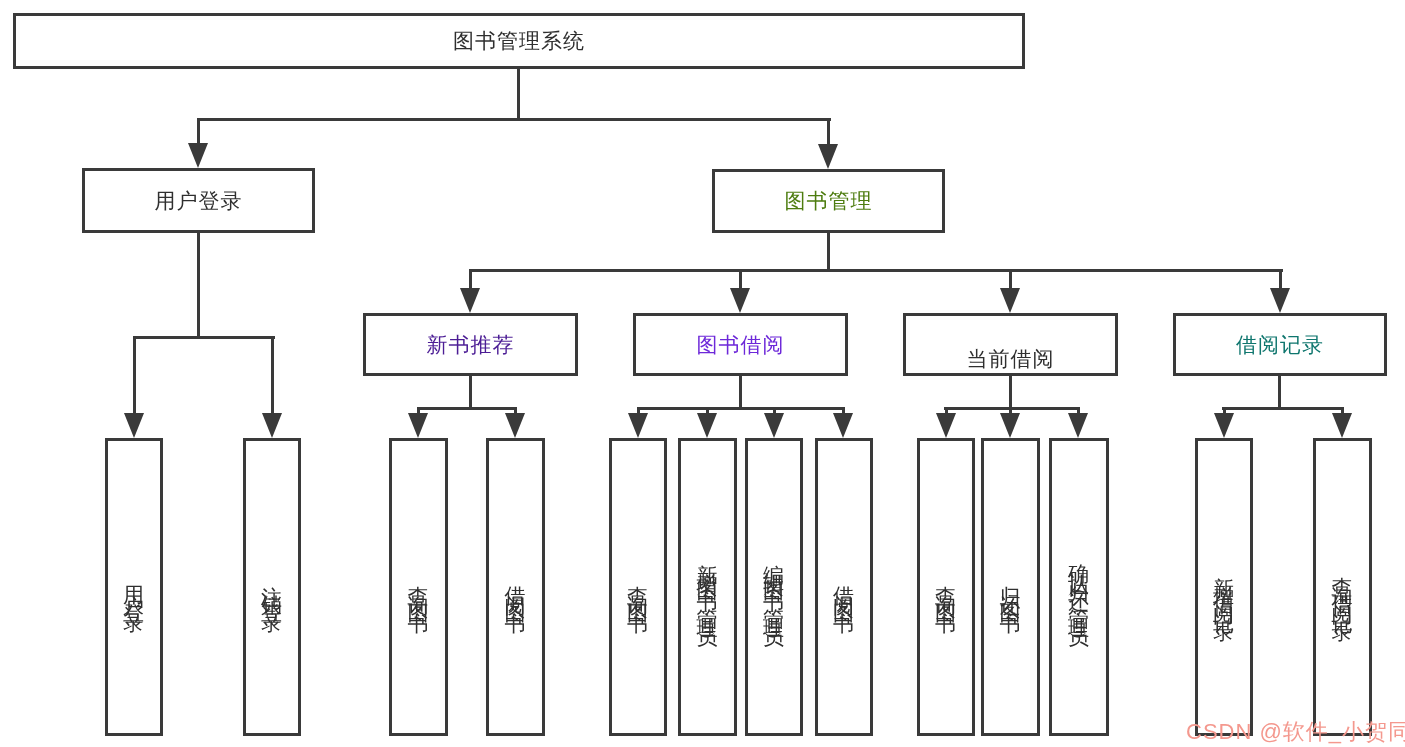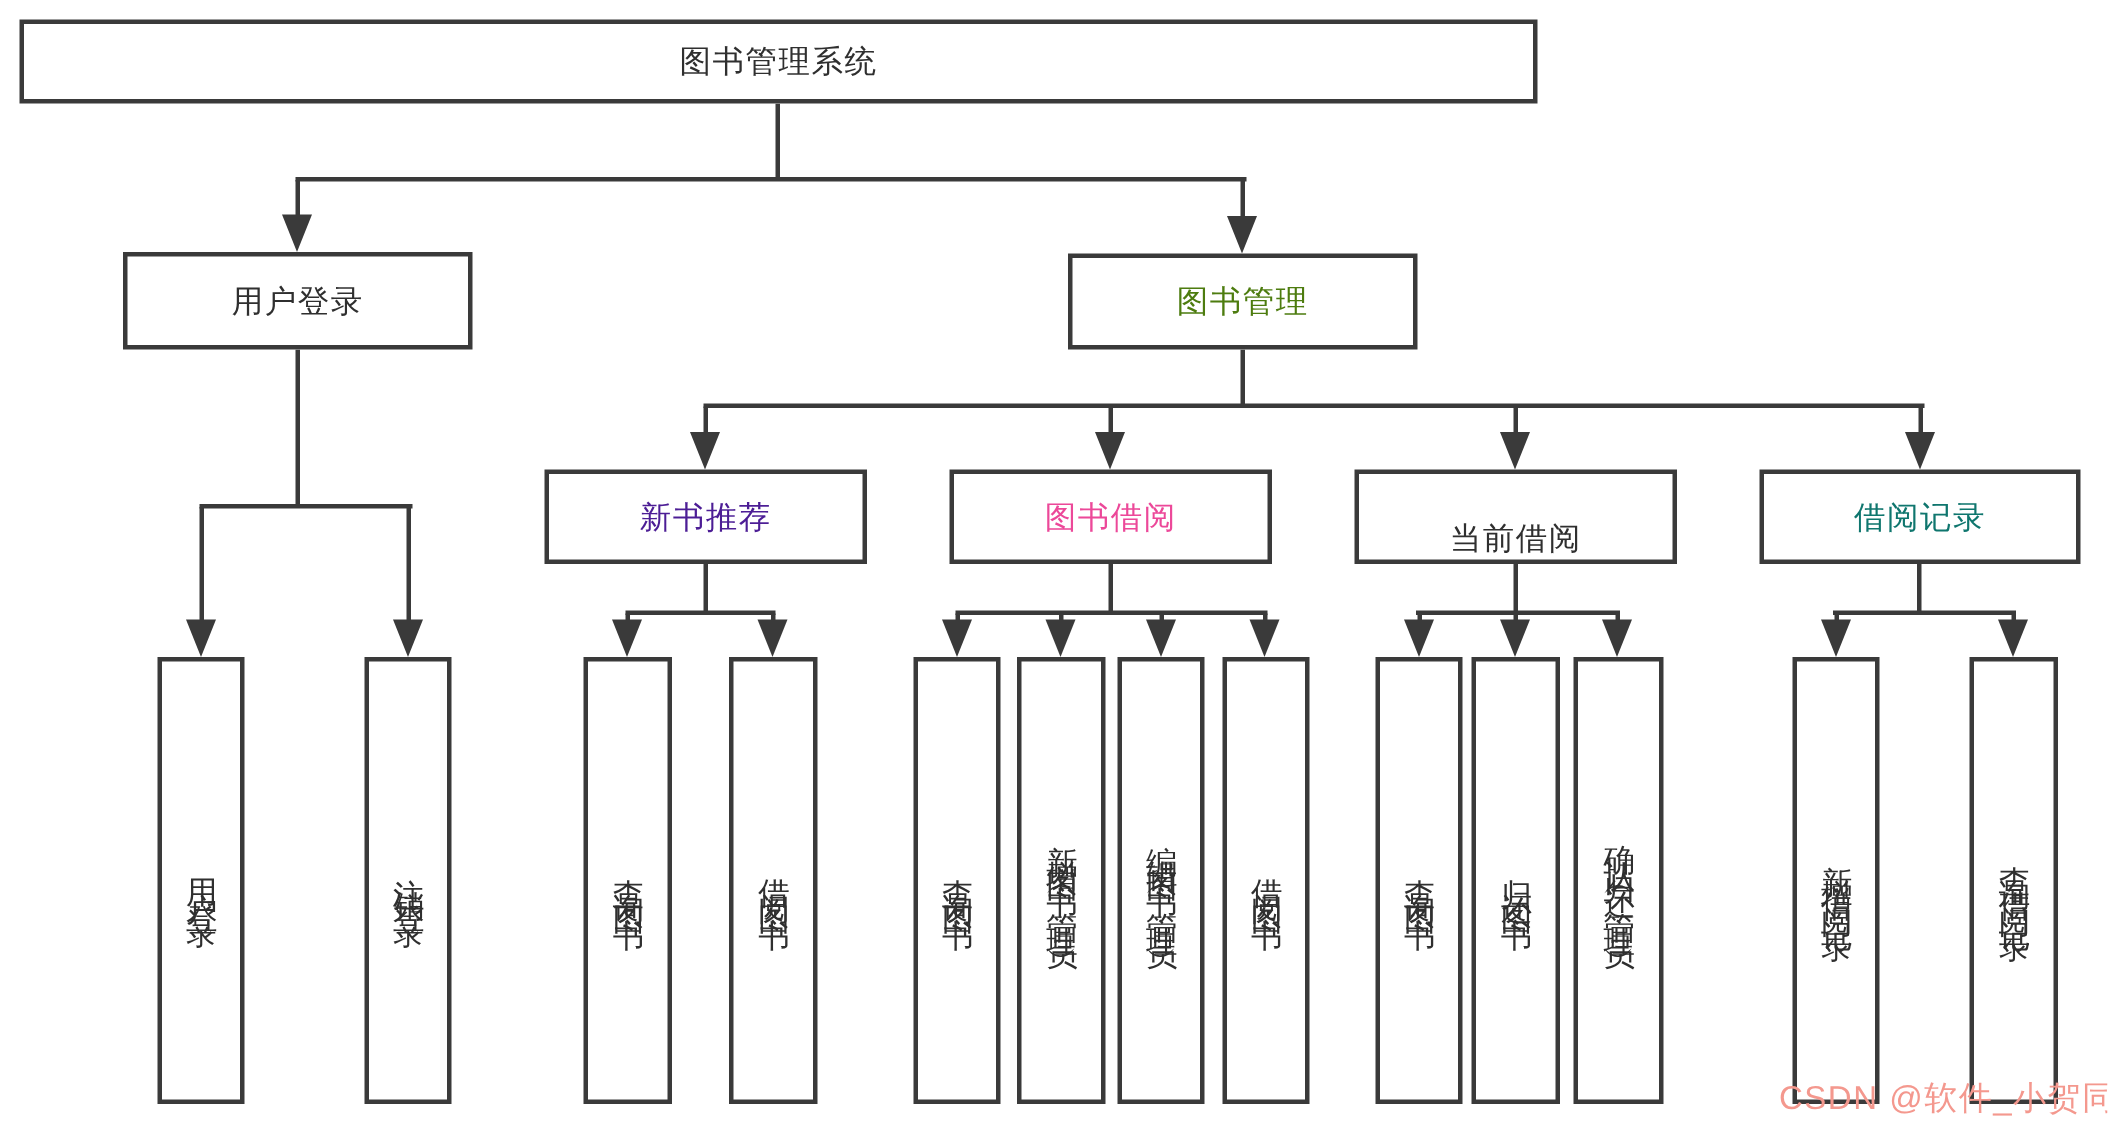--- a/index.html
+++ b/index.html
@@ -125,21 +125,21 @@
       <div class="node" style="left: 82px; top: 168px; width: 233px; height: 65px; border-color: rgb(58, 58, 58);">
         <span class="label" style="color: rgb(47, 47, 47);">用户登录</span>
       </div>
       <div class="node" style="left: 712px; top: 169px; width: 233px; height: 64px; border-color: rgb(58, 58, 58);">
         <span class="label" style="color: #4d7c0f;">图书管理</span>
       </div>
       <div class="node" style="left: 363px; top: 313px; width: 215px; height: 63px; border-color: rgb(58, 58, 58);">
         <span class="label" style="color: #4c1d95;">新书推荐</span>
       </div>
       <div class="node" style="left: 633px; top: 313px; width: 215px; height: 63px; border-color: rgb(58, 58, 58);">
-        <span class="label" style="color: #ec4899; font-family: Liberation Mono, monospace;">图书借阅</span>
+        <span class="label" style="color: #6d28d9; font-family: Liberation Mono, monospace;">图书借阅</span>
       </div>
       <div class="node" style="left: 903px; top: 313px; width: 215px; height: 63px; border-color: rgb(58, 58, 58); align-items: flex-end;">
         <span class="label" style="color: rgb(47, 47, 47);">当前借阅</span>
       </div>
       <div class="node" style="left: 1173px; top: 313px; width: 214px; height: 63px; border-color: rgb(58, 58, 58);">
         <span class="label" style="color: #0f766e;">借阅记录</span>
       </div>
       <div class="node vertical" style="left: 105px; top: 438px; width: 58px; height: 298px; border-color: rgb(58, 58, 58);">
         <span class="label" style="color: rgb(47, 47, 47);">用户登录</span>
       </div>

